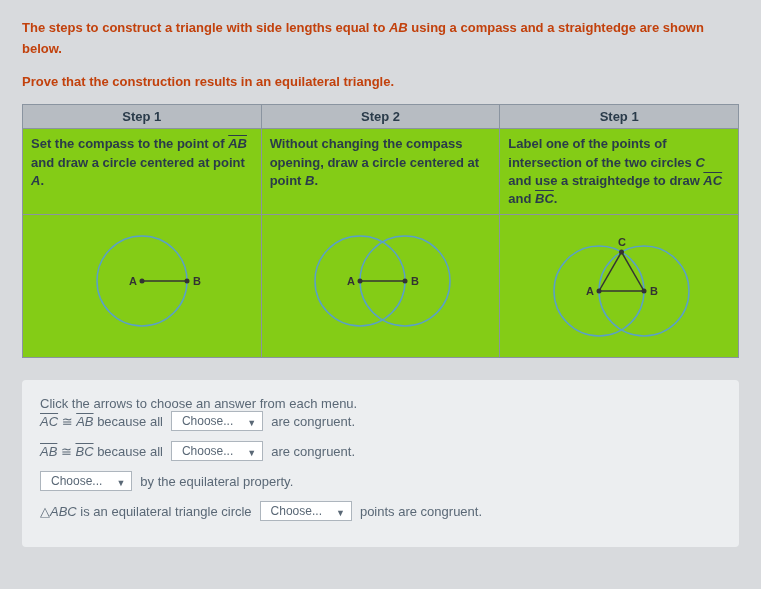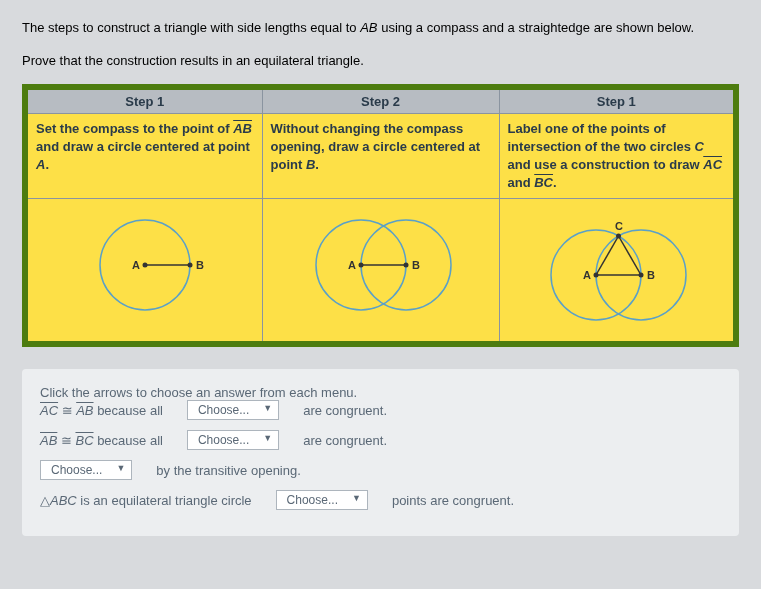--- a/index.html
+++ b/index.html
@@ -1,28 +1,28 @@
 <!DOCTYPE html>
 <html><head>
 <meta charset="utf-8">
 <style>
 body{margin:0;background:#d8dadd;font-family:Arial,Helvetica,sans-serif;font-size:13px;color:#2a3b4a;width:761px}
 .page{padding:18px 22px}
-.intro{color:#000000;line-height:1.6;font-weight:400;margin-bottom:8px}
+.intro{color:#c2410c;line-height:1.6;font-weight:700;margin-bottom:8px}
 .intro p{margin:0 0 12px 0}
 .ital{font-style:italic}
-table.steps{width:100%;border-collapse:collapse;background:#fde047;border:6px solid #4d7c0f;table-layout:fixed}
+table.steps{width:100%;border-collapse:collapse;background:#84cc16;border:1px solid #4d7c0f;table-layout:fixed}
 table.steps th{background:#b7bcc2;border:1px solid #8a94a0;padding:4px;font-weight:700;color:#2a3b4a}
 table.steps td{border:1px solid #8a94a0;padding:6px 8px;vertical-align:top;font-size:13px;color:#2a3b4a;font-weight:600;line-height:1.4}
 .figcell{height:130px;text-align:center;vertical-align:middle}
 .over{text-decoration:overline}
 .panel{margin-top:22px;background:#eceef0;border-radius:4px;padding:16px 18px;color:#5a6876}
 .panel-title{font-size:13px;color:#5a6876}
-.row{display:flex;align-items:center;gap:24px;margin-bottom:10px;font-size:13px;flex-wrap:wrap}
-.dd{display:inline-flex;align-items:flex-start;background:#fff;border:1px solid #adb5bd;padding:2px 6px 2px 10px;font-size:12px;color:#5a6876;cursor:pointer;gap:14px}
+.row{display:flex;align-items:center;gap:8px;margin-bottom:10px;font-size:13px;flex-wrap:wrap}
+.dd{display:inline-flex;align-items:flex-end;background:#fff;border:1px solid #adb5bd;padding:2px 6px 2px 10px;font-size:12px;color:#5a6876;cursor:pointer;gap:14px}
 .dd .arrow{font-size:9px;color:#5a6876}
 svg{display:block;margin:0 auto}
 .seg{font-style:italic}
 </style>
 </head>
 <body>
 
 <div class="page">
   <div class="intro">
     <p>
@@ -39,21 +39,21 @@
       <th>Step 1</th>
     </tr>
     <tr>
       <td>
         <span>Set the compass to the point of </span><span class="over seg">AB</span><span> and draw a circle centered at point </span><span class="ital">A</span><span>.</span>
       </td>
       <td>
         <span>Without changing the compass opening, draw a circle centered at point </span><span class="ital">B</span><span>.</span>
       </td>
       <td>
-        <span>Label one of the points of intersection of the two circles </span><span class="ital">C</span><span> and use a construction to draw </span><span class="over seg">AC</span><span> and </span><span class="over seg"> BC</span><span>.</span>
+        <span>Label one of the points of intersection of the two circles </span><span class="ital">C</span><span> and use a straightedge to draw </span><span class="over seg">AC</span><span> and </span><span class="over seg"> BC</span><span>.</span>
       </td>
     </tr>
     <tr>
       <td class="figcell">
         <svg width="150" height="120">
           <circle cx="75" cy="60" r="45" fill="none" stroke="#5aa0c8" stroke-width="1.5"></circle>
           <line x1="75" y1="60" x2="120" y2="60" stroke="#333" stroke-width="1.5"></line>
           <circle cx="75" cy="60" r="2.5" fill="#333"></circle>
           <circle cx="120" cy="60" r="2.5" fill="#333"></circle>
           <text x="62" y="64" font-size="11" fill="#333">A</text>
@@ -113,21 +113,21 @@
         <span class="arrow">▼</span>
       </span>
       <span>are congruent.</span>
     </div>
 
     <div class="row">
       <span class="dd">
         <span>Choose...</span>
         <span class="arrow">▼</span>
       </span>
-      <span>by the transitive opening.</span>
+      <span>by the equilateral property.</span>
     </div>
 
     <div class="row">
       <span>
         <span>△</span><span class="seg">ABC</span><span> is an equilateral triangle circle</span>
       </span>
       <span class="dd">
         <span>Choose...</span>
         <span class="arrow">▼</span>
       </span>

